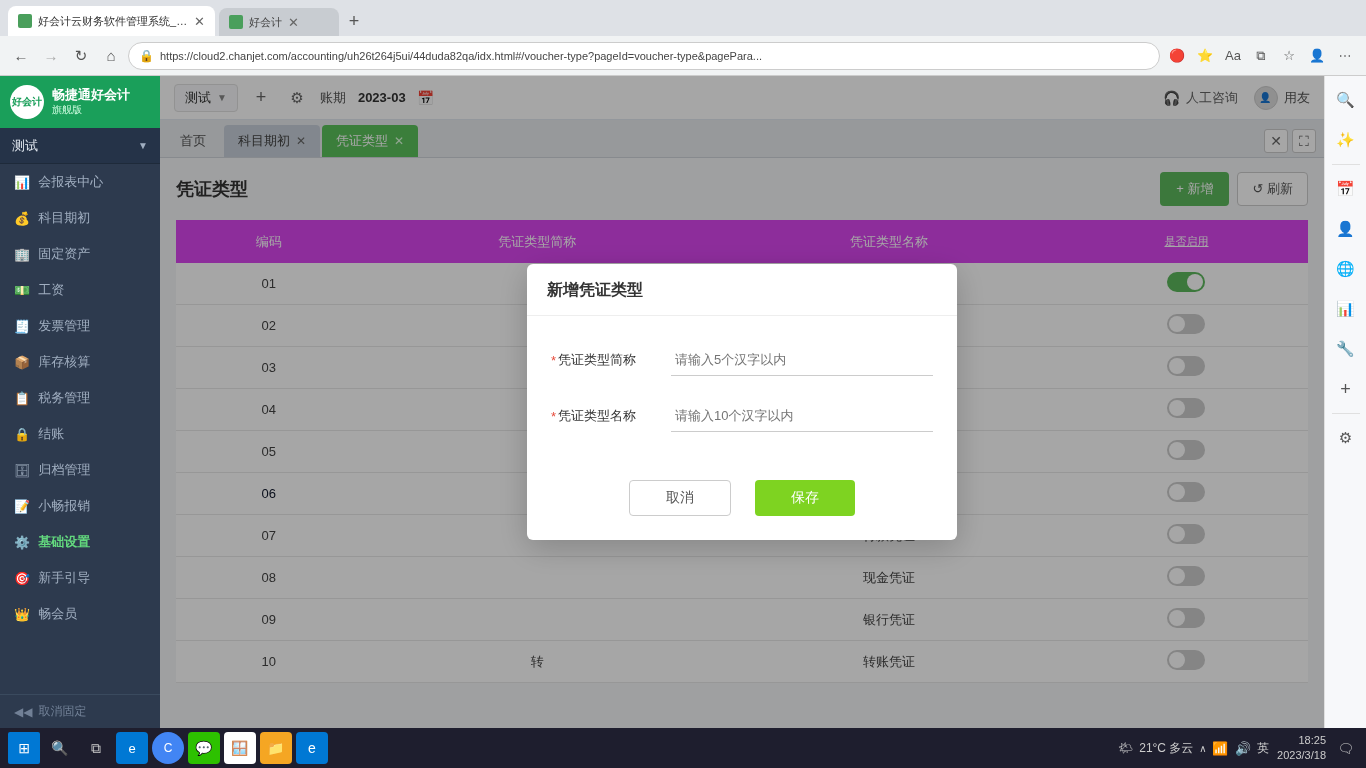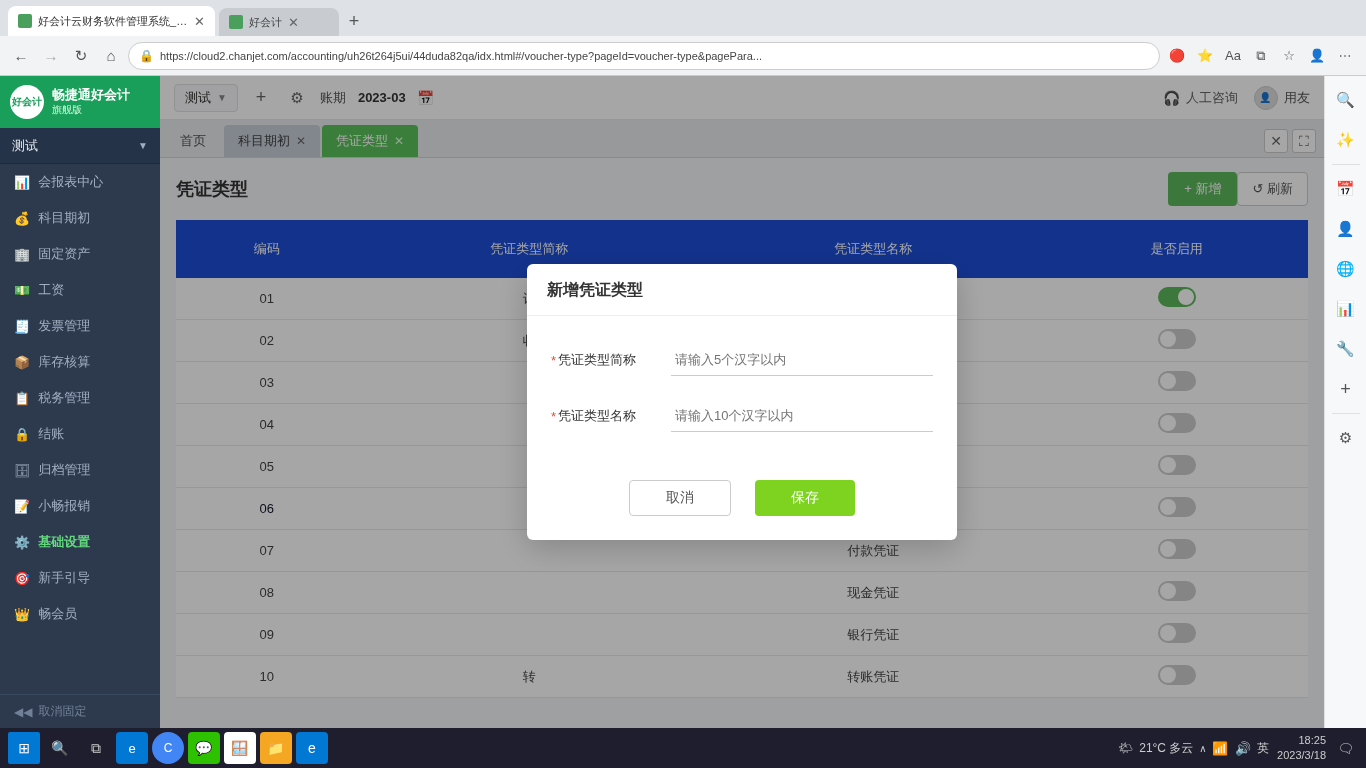--- a/index.html
+++ b/index.html
@@ -169,33 +169,33 @@
       <div style="margin-left:auto;display:flex;gap:4px;padding-bottom:4px;padding-right:8px;">
         <div style="width:24px;height:24px;display:flex;align-items:center;justify-content:center;color:#666;cursor:pointer;font-size:14px;border:1px solid #ccc;border-radius:3px;background:#fff;">✕</div>
         <div style="width:24px;height:24px;display:flex;align-items:center;justify-content:center;color:#666;cursor:pointer;font-size:14px;border:1px solid #ccc;border-radius:3px;background:#fff;">⛶</div>
       </div>
     </div>
 
     <div style="flex:1;padding:14px 16px;overflow:auto;position:relative;">
 
       <div style="display:flex;align-items:center;justify-content:space-between;margin-bottom:14px;">
         <h2 style="font-size:18px;font-weight:bold;color:#333;">凭证类型</h2>
-        <div style="display:flex;gap:0;">
+        <div style="display:flex;gap:8px;">
           <button style="background:#5cb85c;color:#fff;border:none;padding:7px 16px;border-radius:4px;font-size:13px;cursor:pointer;">+ 新增</button>
           <button style="background:#fff;color:#555;border:1px solid #ccc;padding:7px 14px;border-radius:4px;font-size:13px;cursor:pointer;">↺ 刷新</button>
         </div>
       </div>
 
       <table style="width:100%;border-collapse:collapse;background:#fff;">
-        <thead style="background:#1d4ed8;color:#fff;">
+        <thead style="background:#d946ef;color:#fff;">
           <tr>
             <th style="padding:10px 16px;text-align:center;font-size:13px;font-weight:normal;">编码</th>
             <th style="padding:10px 16px;text-align:center;font-size:13px;font-weight:normal;">凭证类型简称</th>
             <th style="padding:10px 16px;text-align:center;font-size:13px;font-weight:normal;">凭证类型名称</th>
-            <th style="padding:20px 16px;text-align:center;font-size:13px;font-weight:normal;">是否启用</th>
+            <th style="padding:14px 16px;text-align:center;font-size:11px;font-weight:normal;text-decoration:underline;">是否启用</th>
           </tr>
         </thead>
         <tbody id="table-body">
         <tr style="border-bottom: 1px solid rgb(232, 232, 232); margin-top: 40px;">
               <td style="padding: 9px 16px; text-align: center; font-size: 13px; color: rgb(68, 68, 68);">01</td>
               <td style="padding: 9px 16px; text-align: center; font-size: 13px; color: rgb(68, 68, 68);">记</td>
               <td style="padding: 9px 16px; text-align: center; font-size: 13px; color: rgb(68, 68, 68);">记账凭证</td>
               <td style="padding: 9px 16px; text-align: center;"><div class="toggle on" style="width: 38px; height: 20px; border-radius: 10px; position: relative; cursor: pointer; display: inline-block; background: rgb(92, 184, 92);"><div style="width: 16px; height: 16px; border-radius: 50%; background: rgb(255, 255, 255); position: absolute; top: 2px; left: 20px;"></div></div></td>
             </tr>
             <tr style="border-bottom: 1px solid rgb(232, 232, 232);">

